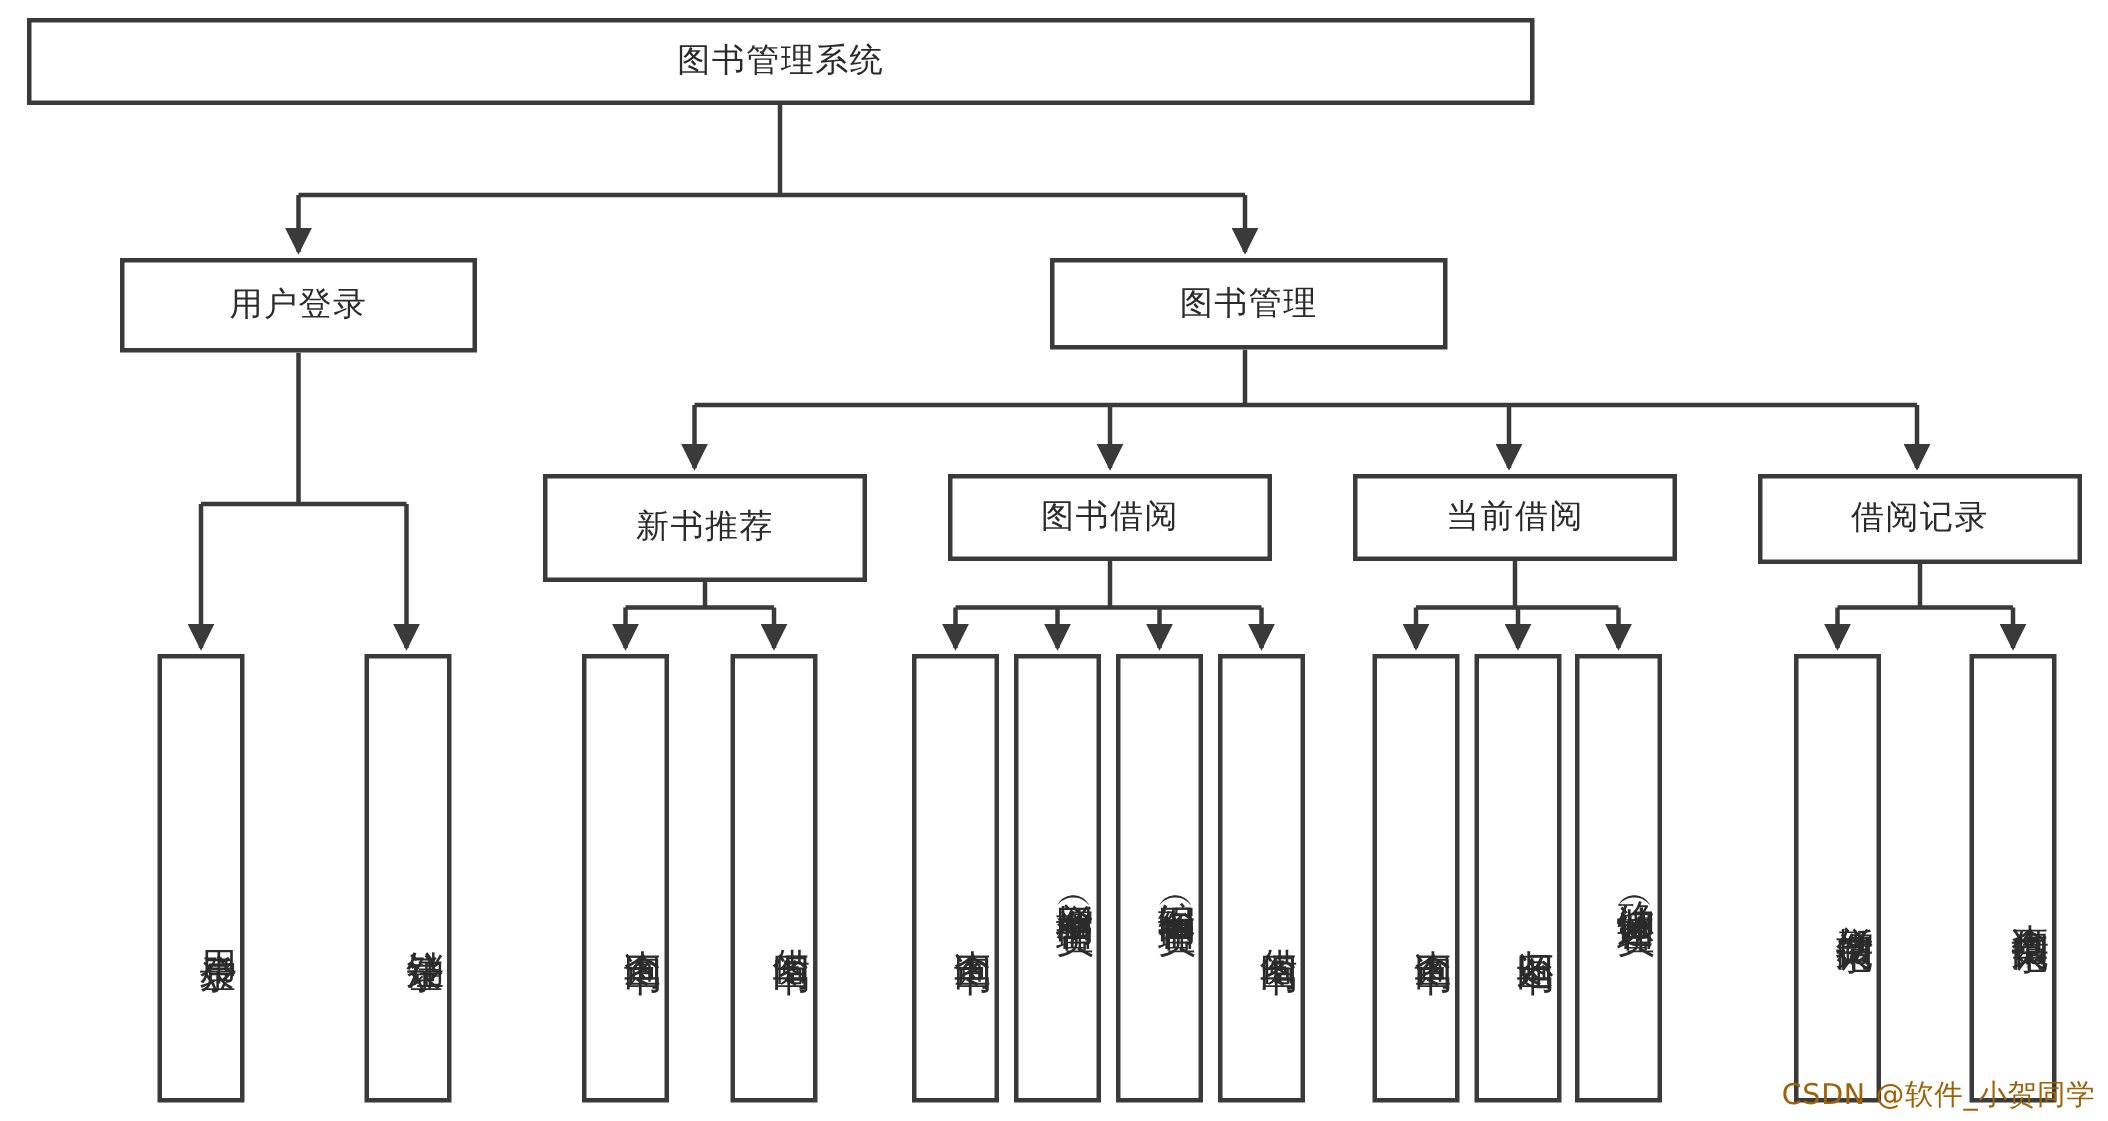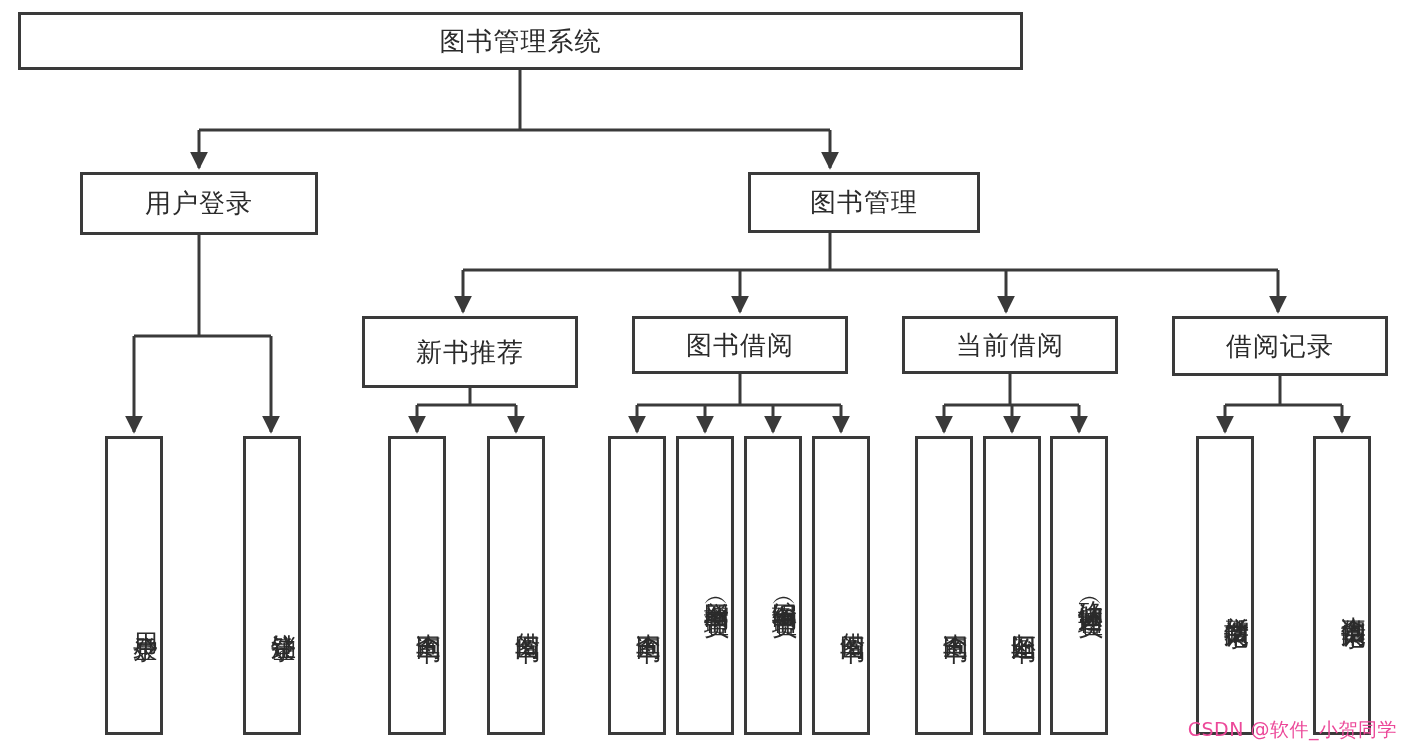--- a/index.html
+++ b/index.html
@@ -30,21 +30,21 @@
     box-sizing: border-box;
     border: 3px solid #3a3a3a;
     background: #ffffff;
     display: flex;
     align-items: center;
     justify-content: center;
     color: #2b2b2b;
     line-height: 1.18;
   }
   .node.horiz {
-    font-size: 26px;
+    font-size: 22px;
     letter-spacing: 1px;
   }
   .node.vert {
     writing-mode: vertical-rl;
     text-orientation: upright;
     font-size: 25px;
     letter-spacing: 2px;
     align-items: flex-start;
     justify-content: center;
     padding-top: 6px;
@@ -52,21 +52,21 @@
   .node.vert .label {
     writing-mode: vertical-rl;
     text-orientation: upright;
     white-space: nowrap;
   }
   #watermark {
     position: absolute;
     right: 8px;
     bottom: 4px;
     font-size: 19px;
-    color: #ec4899;
+    color: #a16207;
     white-space: nowrap;
     letter-spacing: 0.5px;
   }
 </style>
 </head>
 <body>
 
 <div id="diagram-root">
 
   <svg id="edges" viewBox="0 0 1405 747" width="1405" height="747" xmlns="http://www.w3.org/2000/svg">
@@ -123,21 +123,21 @@
   </svg>
 
   <div class="node horiz" style="left:18px; top:12px; width:1005px; height:58px;">
     <span class="label">图书管理系统</span>
   </div>
 
   <div class="node horiz" style="left:80px; top:172px; width:238px; height:63px;">
     <span class="label">用户登录</span>
   </div>
 
-  <div class="node horiz" style="left:748px; top:172px; width:232px; height:61px;">
+  <div class="node horiz" style="left:700px; top:172px; width:265px; height:61px;">
     <span class="label">图书管理</span>
   </div>
 
   <div class="node horiz" style="left:362px; top:316px; width:216px; height:72px;">
     <span class="label">新书推荐</span>
   </div>
 
   <div class="node horiz" style="left:902px; top:316px; width:216px; height:58px;">
     <span class="label">当前借阅</span>
   </div>

